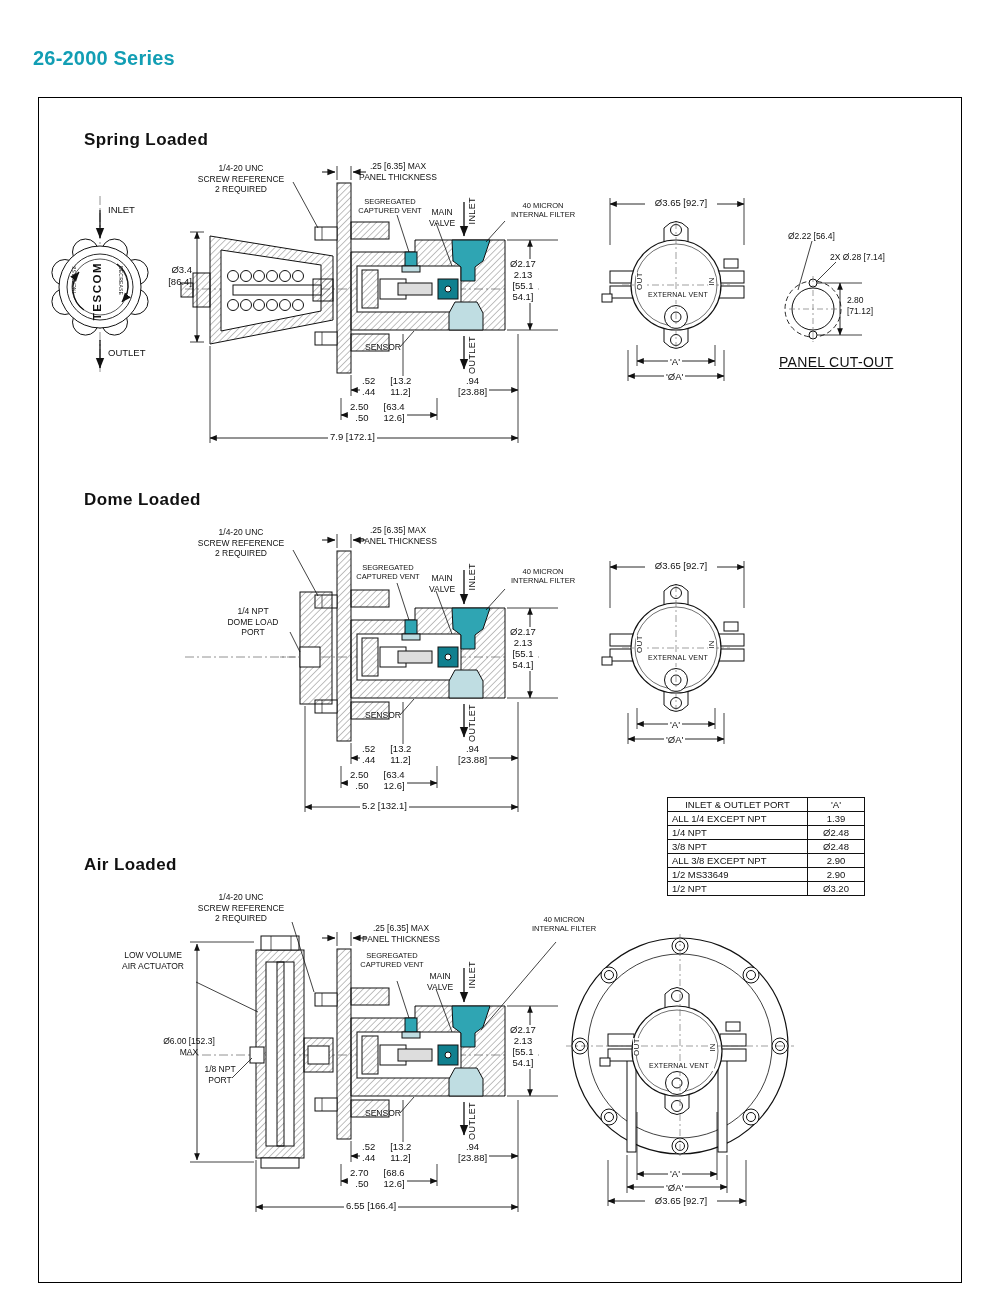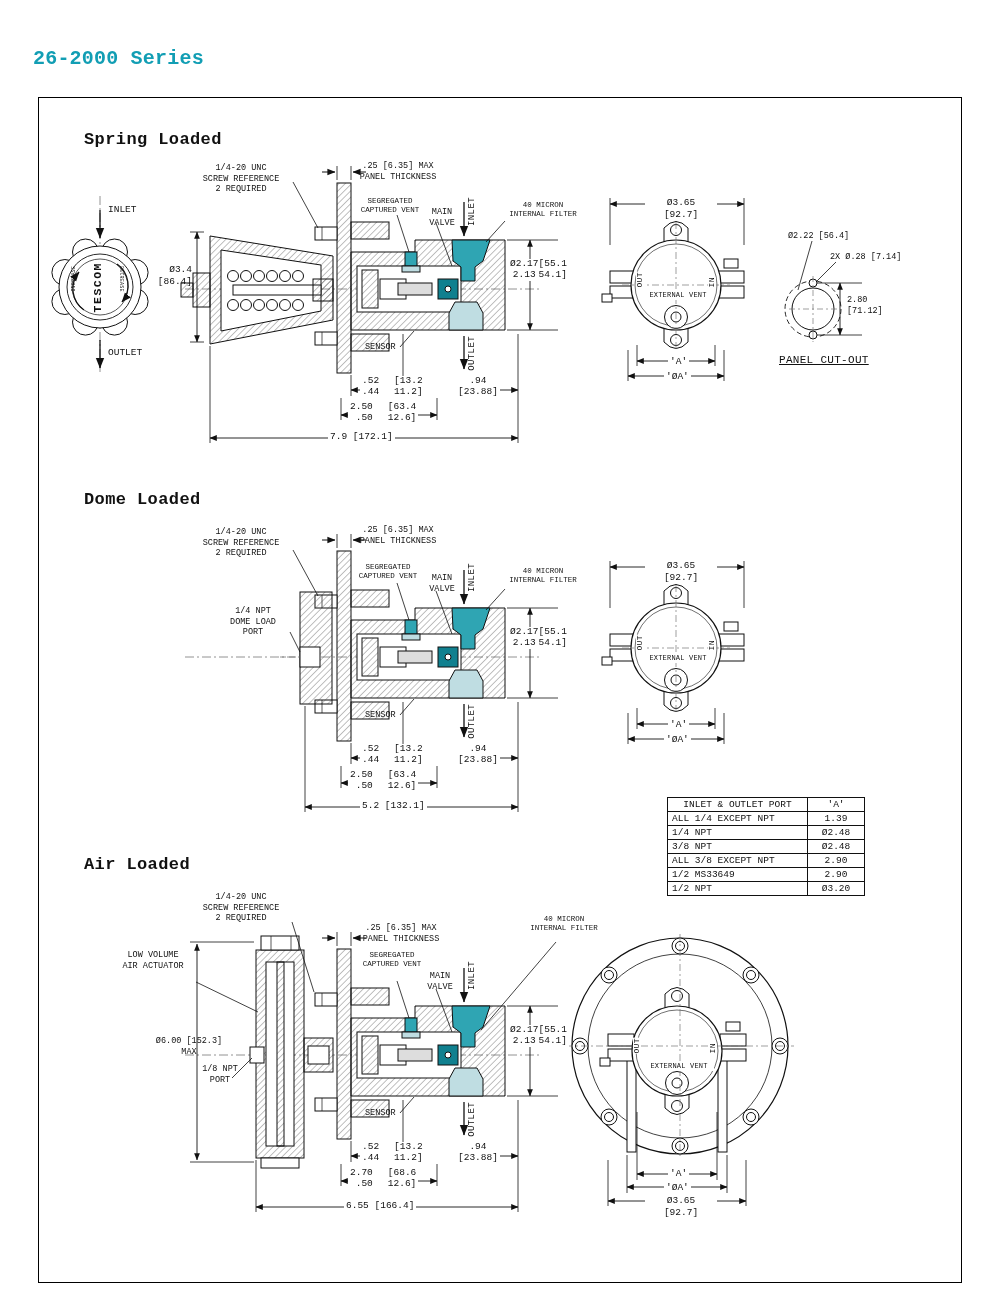--- a/index.html
+++ b/index.html
@@ -1,42 +1,42 @@
 <!DOCTYPE html>
 <html><head>
 <meta charset="utf-8">
 <style>
   html,body{margin:0;padding:0;background:#fff;}
   .page{position:relative;width:996px;height:1294px;background:#fff;overflow:hidden;
-        font-family:Liberation Mono, monospace;color:#111;border-radius:8px;}
+        font-family:Liberation Sans, sans-serif;color:#111;border-radius:8px;}
   .frame{position:absolute;left:38px;top:97px;width:922px;height:1184px;border:1.5px solid #000;}
   .title{position:absolute;top:47px;font-weight:bold;font-size:20px;letter-spacing:.2px;}
   .title.series{left:33px;}
   .title.product{left:262px;}
   .note{position:absolute;left:622px;top:119px;width:340px;font-style:italic;font-size:10.5px;
         line-height:1.5;white-space:pre-line;}
   .heading{position:absolute;font-weight:bold;font-size:17px;letter-spacing:.4px;}
   .lbl{position:absolute;font-size:8.5px;line-height:1.25;white-space:pre-line;text-align:center;}
   .lbl.left{text-align:left;}
   .lbl.right{text-align:right;}
   .lbl.sm{font-size:7px;letter-spacing:.2px;}
   .lbl.bg{background:#fff;padding:0 2px;}
   .lbl.big{font-size:9.5px;}
-  .lbl.under{text-decoration:underline;font-size:11px;letter-spacing:.3px;}
+  .lbl.under{text-decoration:underline;font-size:14px;letter-spacing:.3px;}
   .vtext{position:absolute;writing-mode:vertical-rl;transform:rotate(180deg);
          font-size:9px;letter-spacing:.4px;background:#fff;line-height:1;}
   .vtext.down{transform:none;}
   .vtext.fv{font-size:8px;}
   .logo{font-weight:bold;font-size:11.5px;letter-spacing:1.5px;background:transparent;}
   .tiny{font-size:5px;letter-spacing:.2px;background:transparent;}
   .dimpair{position:absolute;display:flex;gap:15px;font-size:9.5px;line-height:1.15;
            background:#fff;padding:0 2px;align-items:center;}
   .dimpair .stk{white-space:pre-line;text-align:right;}
-  .dimpair .stk.mm{text-align:right;}
-  .dimpair.col{flex-direction:row;gap:0;}
+  .dimpair .stk.mm{text-align:left;}
+  .dimpair.col{flex-direction:column;gap:0;}
   .dimpair.col .stk{text-align:center;}
   .ptable{position:absolute;left:667px;top:797px;width:198px;border-collapse:collapse;
           font-size:9.5px;}
   .ptable th,.ptable td{border:1px solid #111;padding:1px 4px;height:11px;font-weight:normal;}
   .ptable th{text-align:center;}
   .ptable td:first-child{text-align:left;}
   .ptable td:last-child,.ptable th:last-child{text-align:center;width:48px;}
   svg{position:absolute;left:0;top:0;}
 </style>
 </head>

